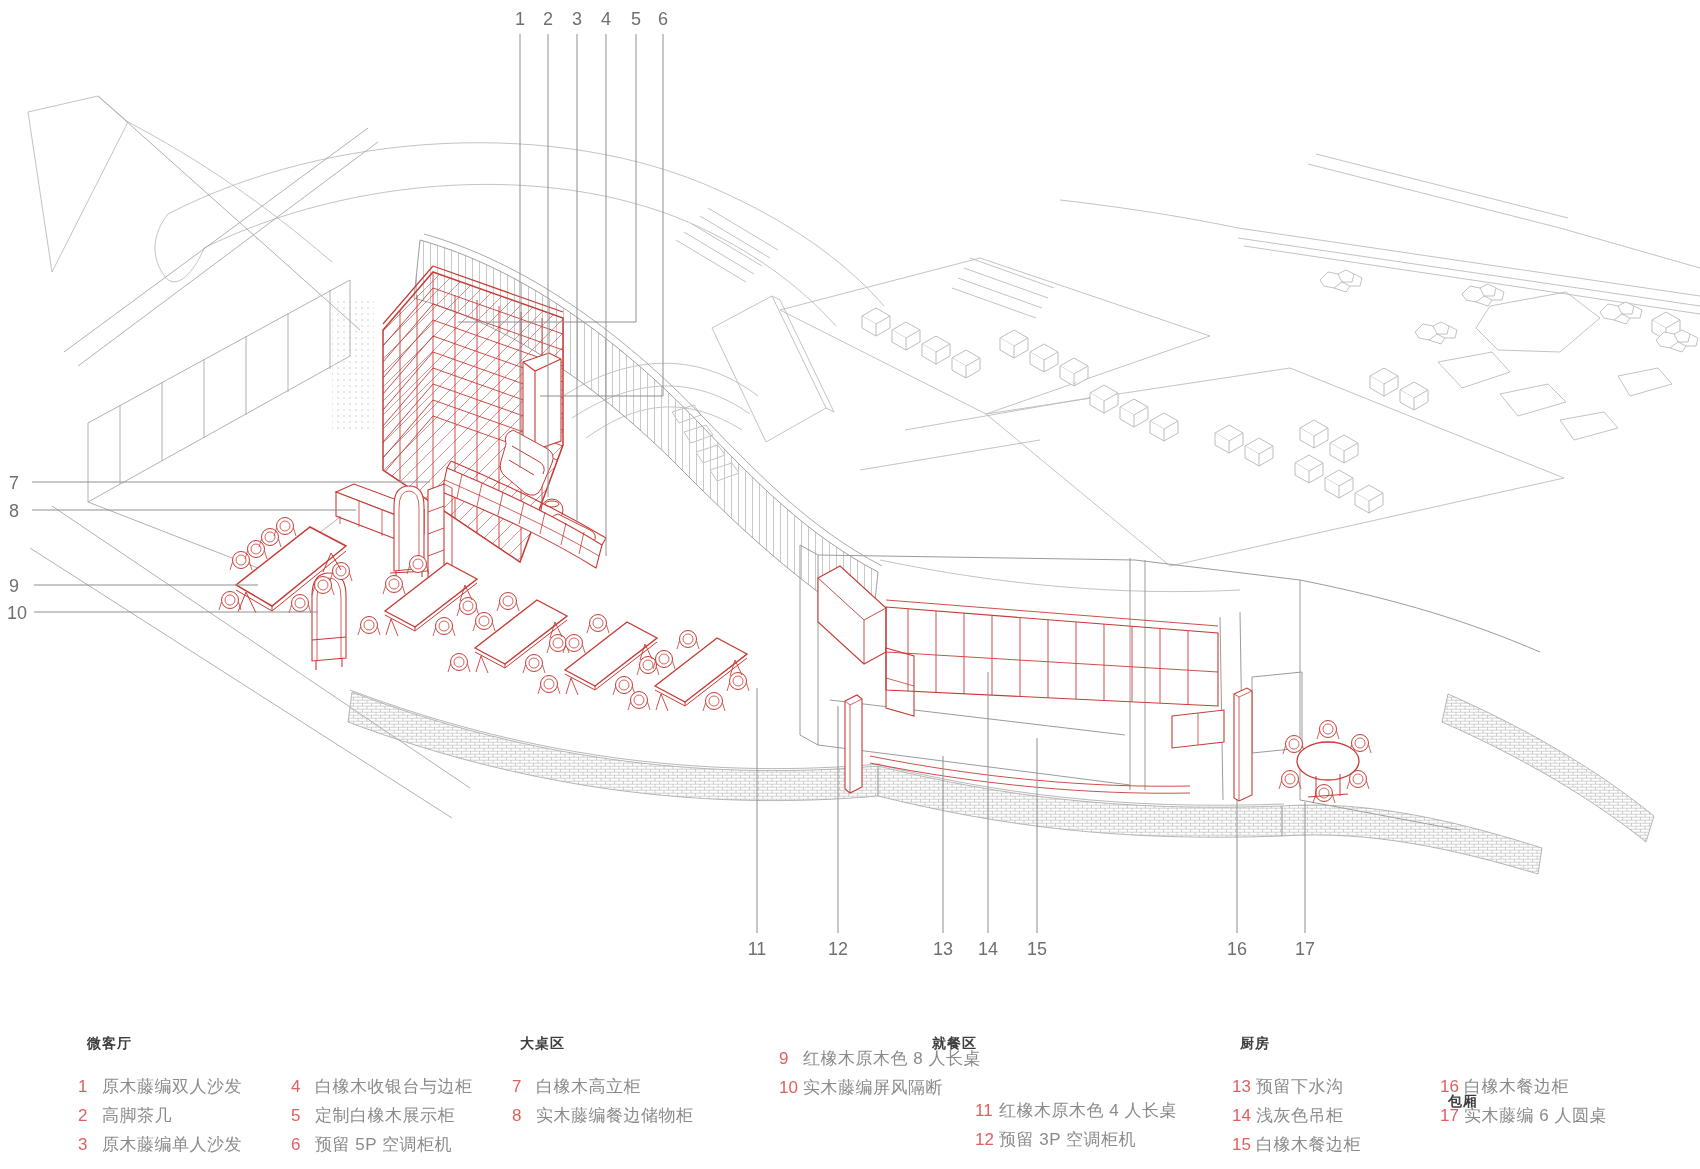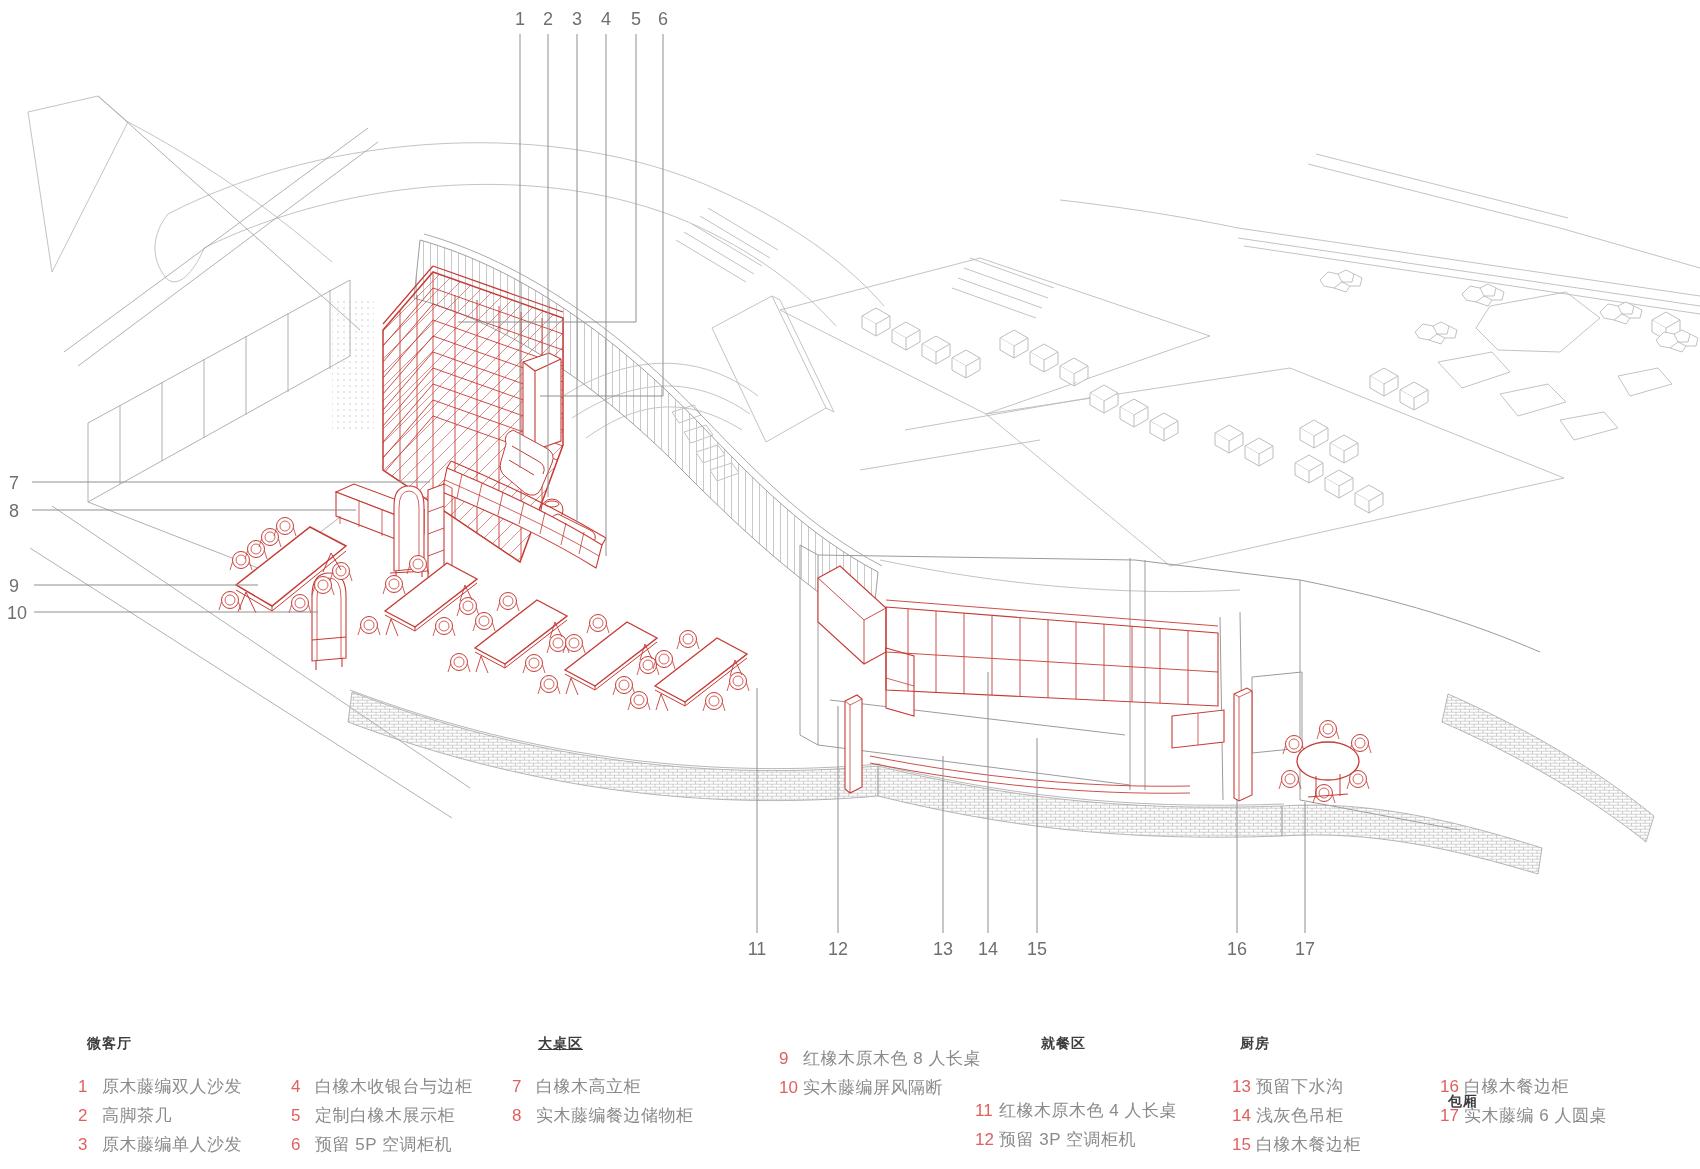--- a/index.html
+++ b/index.html
@@ -335,31 +335,31 @@
       <div class="lg-item"><span class="lg-num">1</span><span class="lg-text">原木藤编双人沙发</span></div>
       <div class="lg-item"><span class="lg-num">2</span><span class="lg-text">高脚茶几</span></div>
       <div class="lg-item"><span class="lg-num">3</span><span class="lg-text">原木藤编单人沙发</span></div>
     </div>
     <div class="lg-col" style="left:283px;top:1075px;margin-left:8px;">
       <div class="lg-item"><span class="lg-num">4</span><span class="lg-text">白橡木收银台与边柜</span></div>
       <div class="lg-item"><span class="lg-num">5</span><span class="lg-text">定制白橡木展示柜</span></div>
       <div class="lg-item"><span class="lg-num">6</span><span class="lg-text">预留 5P 空调柜机</span></div>
     </div>
 
-    <div class="lg-title" style="left:538px;top:1035px;text-decoration:underline;">大桌区</div>
+    <div class="lg-title" style="left:520px;top:1035px;">大桌区</div>
     <div class="lg-col" style="left:512px;top:1075px;">
       <div class="lg-item"><span class="lg-num">7</span><span class="lg-text">白橡木高立柜</span></div>
       <div class="lg-item"><span class="lg-num">8</span><span class="lg-text">实木藤编餐边储物柜</span></div>
     </div>
     <div class="lg-col" style="left:779px;top:1019px;margin-top:28px;">
       <div class="lg-item"><span class="lg-num">9</span><span class="lg-text">红橡木原木色 8 人长桌</span></div>
       <div class="lg-item"><span class="lg-num">10</span><span class="lg-text">实木藤编屏风隔断</span></div>
     </div>
 
-    <div class="lg-title" style="left:1041px;top:1035px;">就餐区</div>
+    <div class="lg-title" style="left:932px;top:1035px;">就餐区</div>
     <div class="lg-col" style="left:975px;top:1075px;margin-top:24px;">
       <div class="lg-item"><span class="lg-num">11</span><span class="lg-text">红橡木原木色 4 人长桌</span></div>
       <div class="lg-item"><span class="lg-num">12</span><span class="lg-text">预留 3P 空调柜机</span></div>
     </div>
 
     <div class="lg-title" style="left:1240px;top:1035px;">厨房</div>
     <div class="lg-col" style="left:1232px;top:1075px;">
       <div class="lg-item"><span class="lg-num">13</span><span class="lg-text">预留下水沟</span></div>
       <div class="lg-item"><span class="lg-num">14</span><span class="lg-text">浅灰色吊柜</span></div>
       <div class="lg-item"><span class="lg-num">15</span><span class="lg-text">白橡木餐边柜</span></div>

